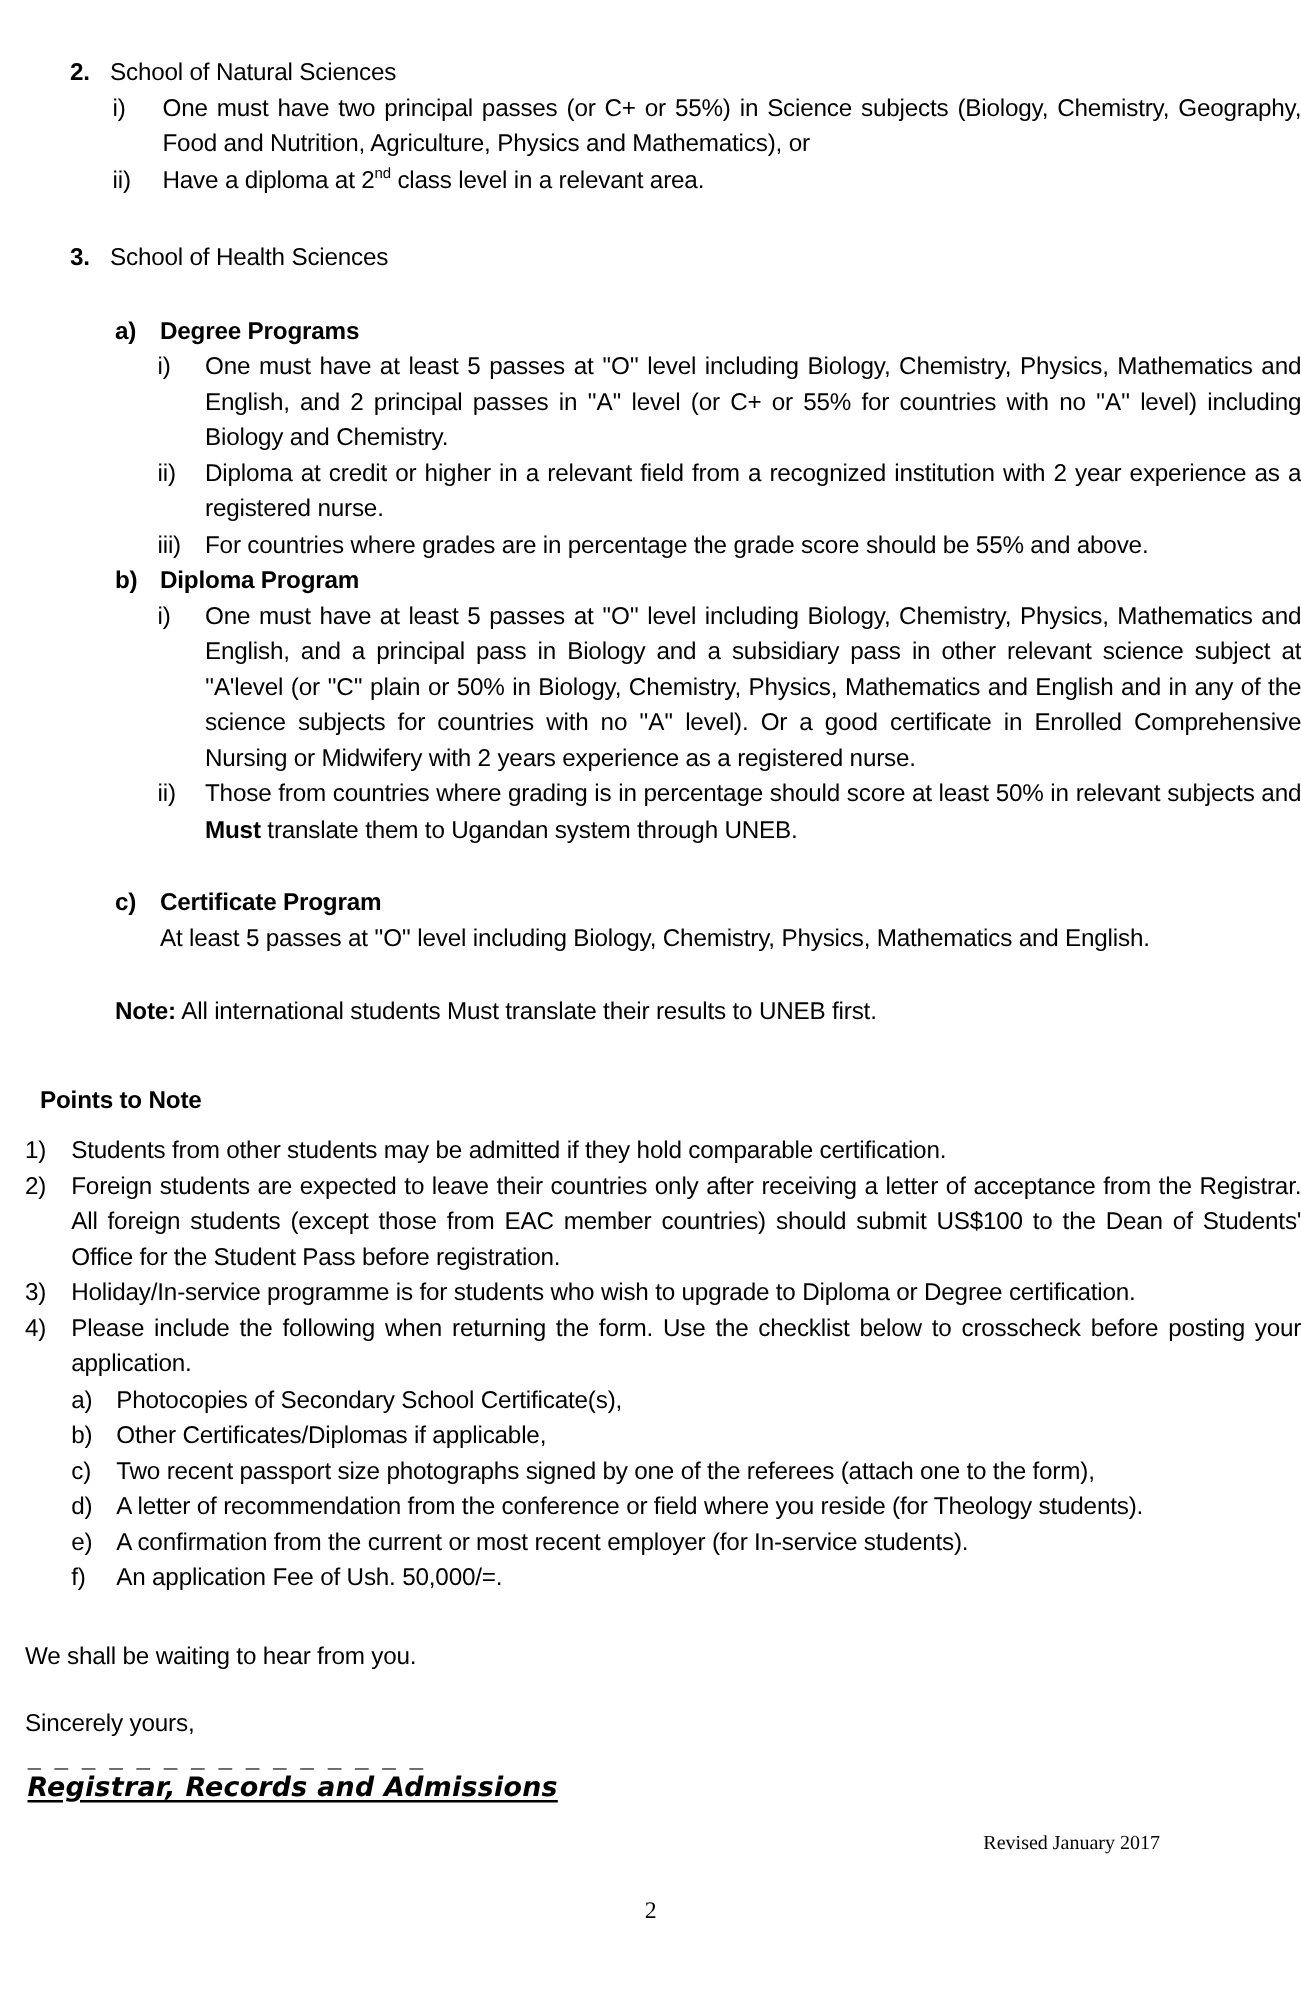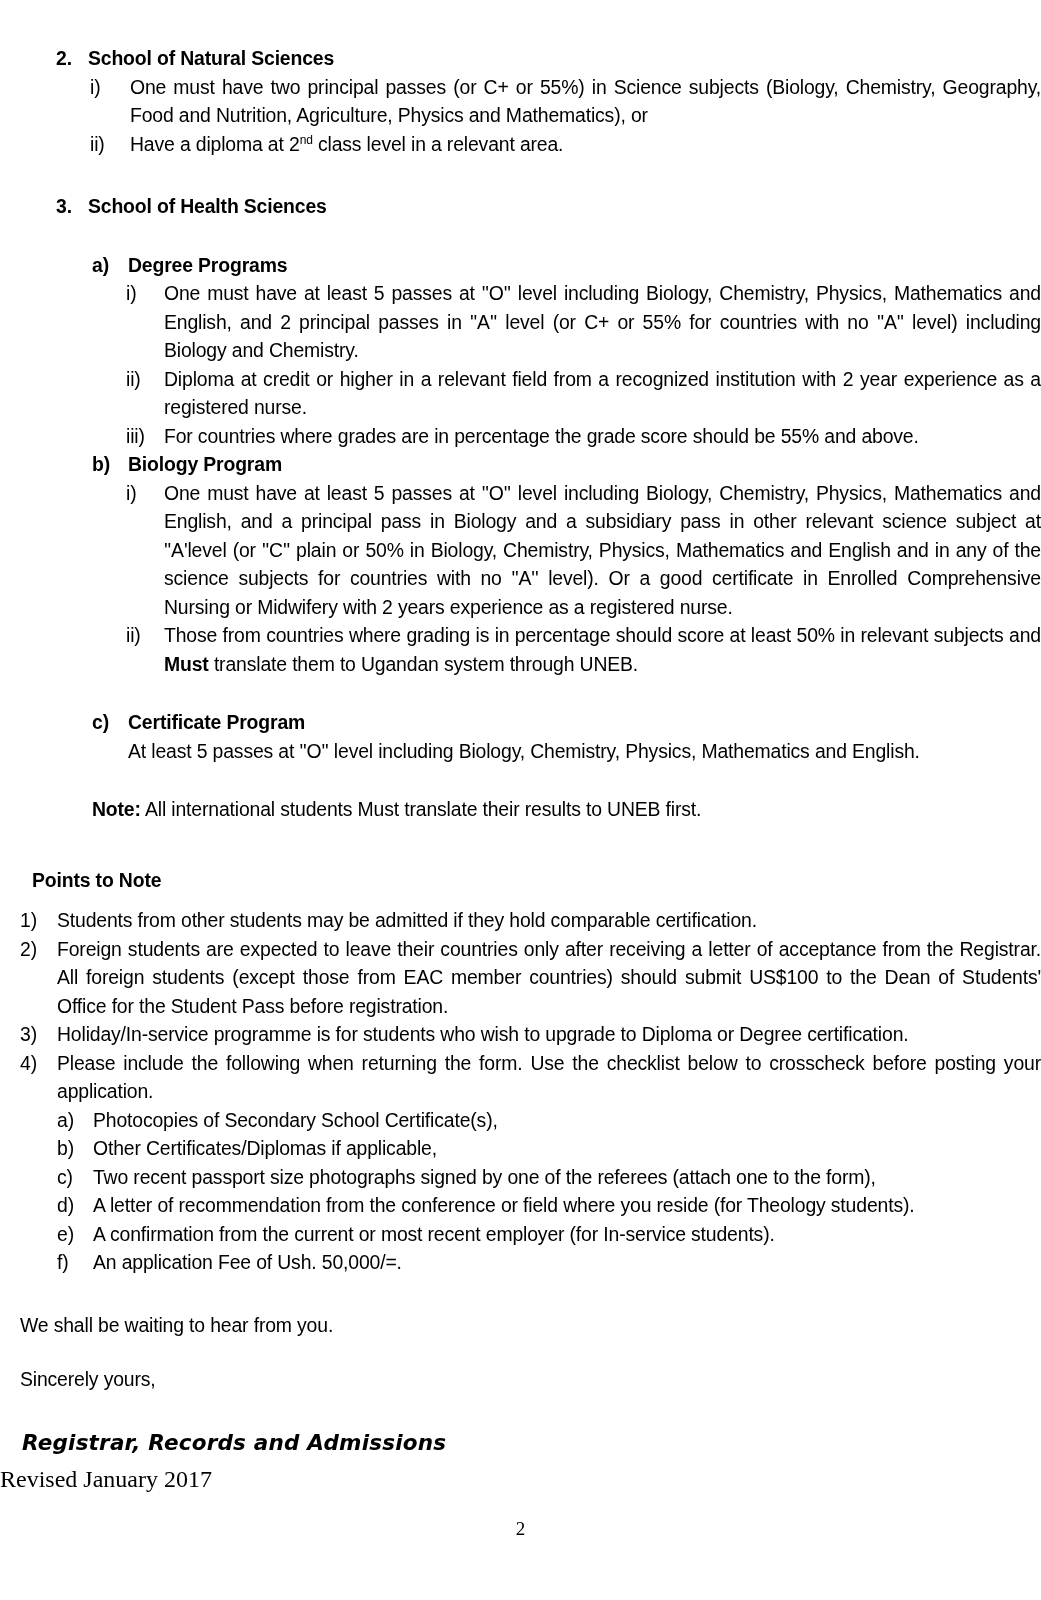--- a/index.html
+++ b/index.html
@@ -43,21 +43,21 @@
     padding-left: 88px;
     margin: 0;
   }
   .school-row .marker {
     position: absolute;
     left: 56px;
     top: 0;
     font-weight: bold;
   }
   .school-row .heading {
-    font-weight: bold;
+    font-weight: normal;
   }
 
   
   .roman-1 {
     position: relative;
     padding-left: 130px;
     margin: 0;
   }
   .roman-1 .marker {
     position: absolute;
@@ -151,34 +151,35 @@
     white-space: nowrap;
     height: 16px;
     overflow: hidden;
   }
   .sig-name {
     font-family: "DejaVu Sans", sans-serif;
     font-weight: bold;
     font-style: italic;
     font-size: 21.5px;
     letter-spacing: 0.2px;
+    text-decoration: underline;
     text-underline-offset: 3px;
     display: inline-block;
-    margin-top: 14px;
+    margin-top: 2px;
   }
 
   
   .footer-rev {
     position: absolute;
     left: 0;
     top: 1466px;
     width: 928px;
-    text-align: left;
+    text-align: right;
     font-family: "Liberation Serif", serif;
-    font-size: 24px;
+    font-size: 16px;
   }
   .footer-page {
     position: absolute;
     left: 0;
     top: 1518px;
     width: 1041px;
     text-align: center;
     font-family: "Liberation Serif", serif;
     font-size: 19px;
   }
@@ -232,21 +233,21 @@
       <span class="marker">ii)</span>
       <span>Diploma at credit or higher in a relevant field from a recognized institution with 2 year experience as a registered nurse.</span>
     </div>
     <div class="roman-2 t">
       <span class="marker">iii)</span>
       <span>For countries where grades are in percentage the grade score should be 55% and above.</span>
     </div>
 
     <div class="letter-row t">
       <span class="marker">b)</span>
-      <span class="heading">Biology Program</span>
+      <span class="heading">Diploma Program</span>
     </div>
 
     <div class="roman-2 t just">
       <span class="marker">i)</span>
       <span>One must have at least 5 passes at ''O'' level including Biology, Chemistry, Physics, Mathematics and English, and a principal pass in Biology and a subsidiary pass in other relevant science subject at ''A'level (or ''C'' plain or 50% in Biology, Chemistry, Physics, Mathematics and English and in any of the science subjects for countries with no ''A'' level). Or a good certificate in Enrolled Comprehensive Nursing or Midwifery with 2 years experience as a registered nurse.</span>
     </div>
     <div class="roman-2 t just">
       <span class="marker">ii)</span>
       <span>Those from countries where grading is in percentage should score at least 50% in relevant subjects and </span><span class="bold und">Must</span><span> translate them to Ugandan system through UNEB.</span>
     </div>

